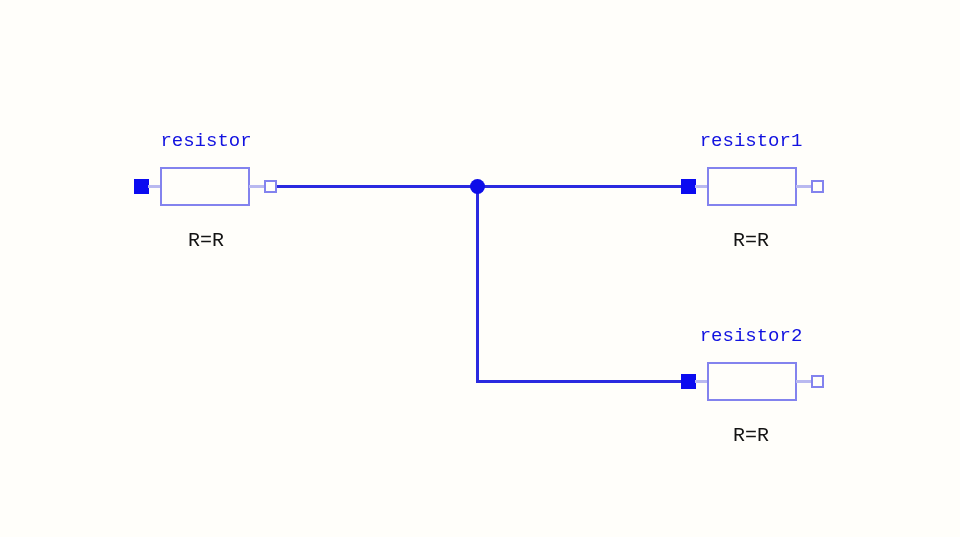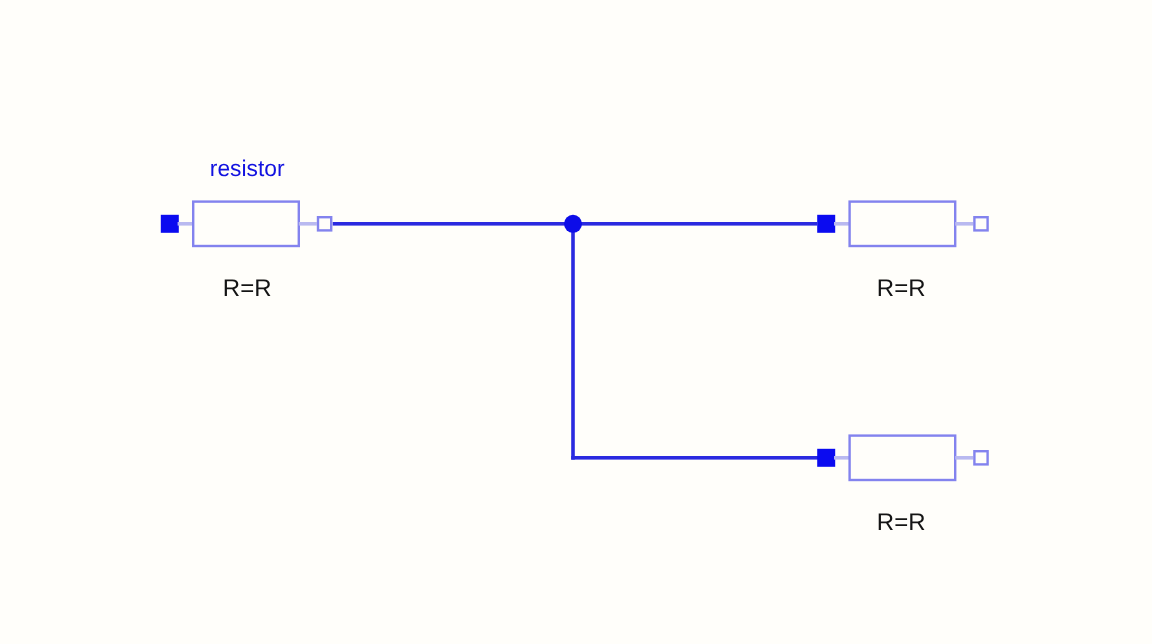--- a/index.html
+++ b/index.html
@@ -8,20 +8,21 @@
   }
   body {
     font-family: "Liberation Sans", sans-serif;
   }
   .canvas {
     position: relative;
     width: 960px;
     height: 537px;
     overflow: hidden;
     background: var(--background, #fffefa);
+    font-family: Liberation Mono, monospace;
   }
 
   
   .wire-h {
     position: absolute;
     height: 3px;
     background: var(--wire, #2a2ae0);
   }
   .wire-v {
     position: absolute;
@@ -95,27 +96,29 @@
   <div class="junction" style="left:470px; top:179px;"></div>
 
   <div class="comp-label" style="left:126px; top:131px;">resistor</div>
   <div class="pin-filled" style="left:134px; top:179px;"></div>
   <div class="pin-stub" style="left:148px; top:185px; width:13px;"></div>
   <div class="comp-body" style="left:160px; top:167px;"></div>
   <div class="pin-stub" style="left:249px; top:185px; width:16px;"></div>
   <div class="pin-open" style="left:264px; top:180px;"></div>
   <div class="comp-param" style="left:126px; top:214px;">R=R</div>
 
+  <div class="comp-label" style="left:671px; top:131px;">resistor1</div>
   <div class="pin-filled" style="left:681px; top:179px;"></div>
   <div class="pin-stub" style="left:695px; top:185px; width:13px;"></div>
   <div class="comp-body" style="left:707px; top:167px;"></div>
   <div class="pin-stub" style="left:796px; top:185px; width:16px;"></div>
   <div class="pin-open" style="left:811px; top:180px;"></div>
   <div class="comp-param" style="left:671px; top:214px;">R=R</div>
 
+  <div class="comp-label" style="left:671px; top:326px;">resistor2</div>
   <div class="pin-filled" style="left:681px; top:374px;"></div>
   <div class="pin-stub" style="left:695px; top:380px; width:13px;"></div>
   <div class="comp-body" style="left:707px; top:362px;"></div>
   <div class="pin-stub" style="left:796px; top:380px; width:16px;"></div>
   <div class="pin-open" style="left:811px; top:375px;"></div>
   <div class="comp-param" style="left:671px; top:409px;">R=R</div>
 
 </div>
 
 </body></html>

